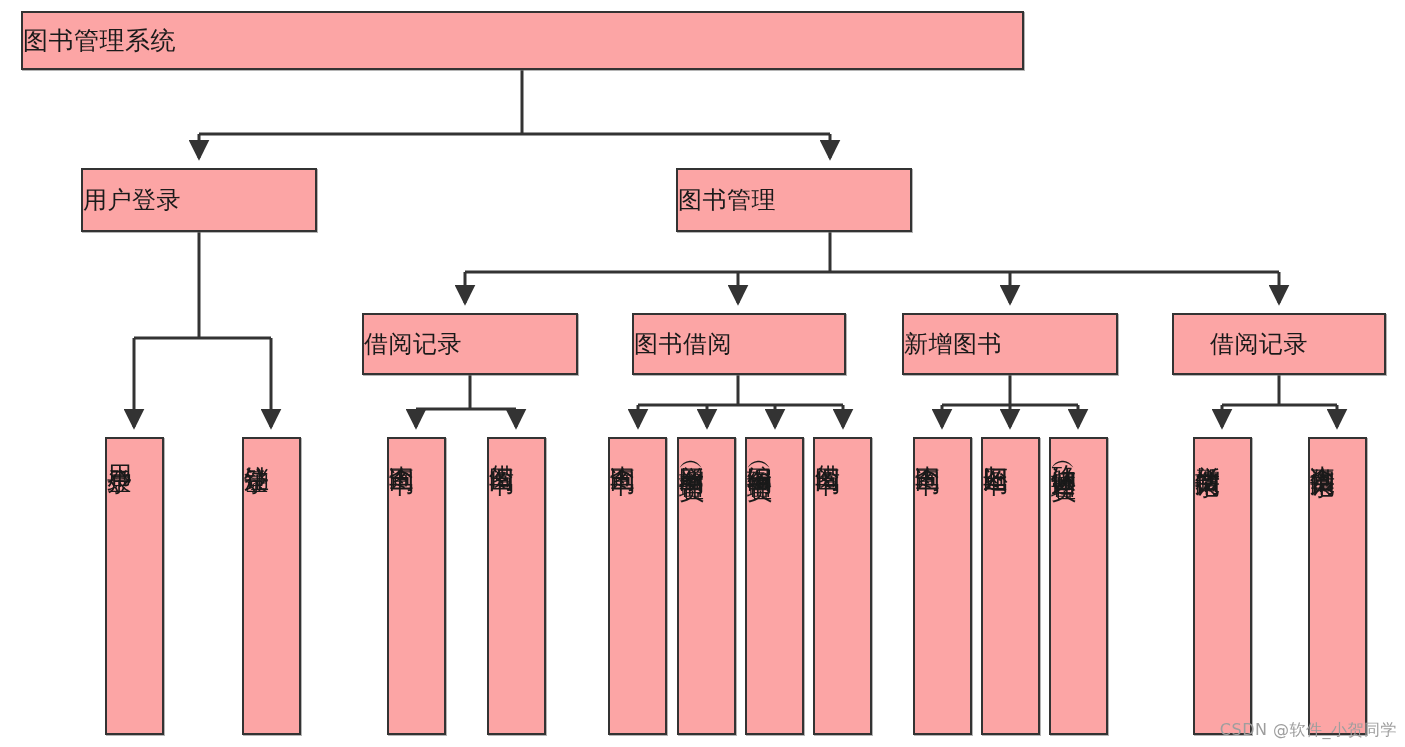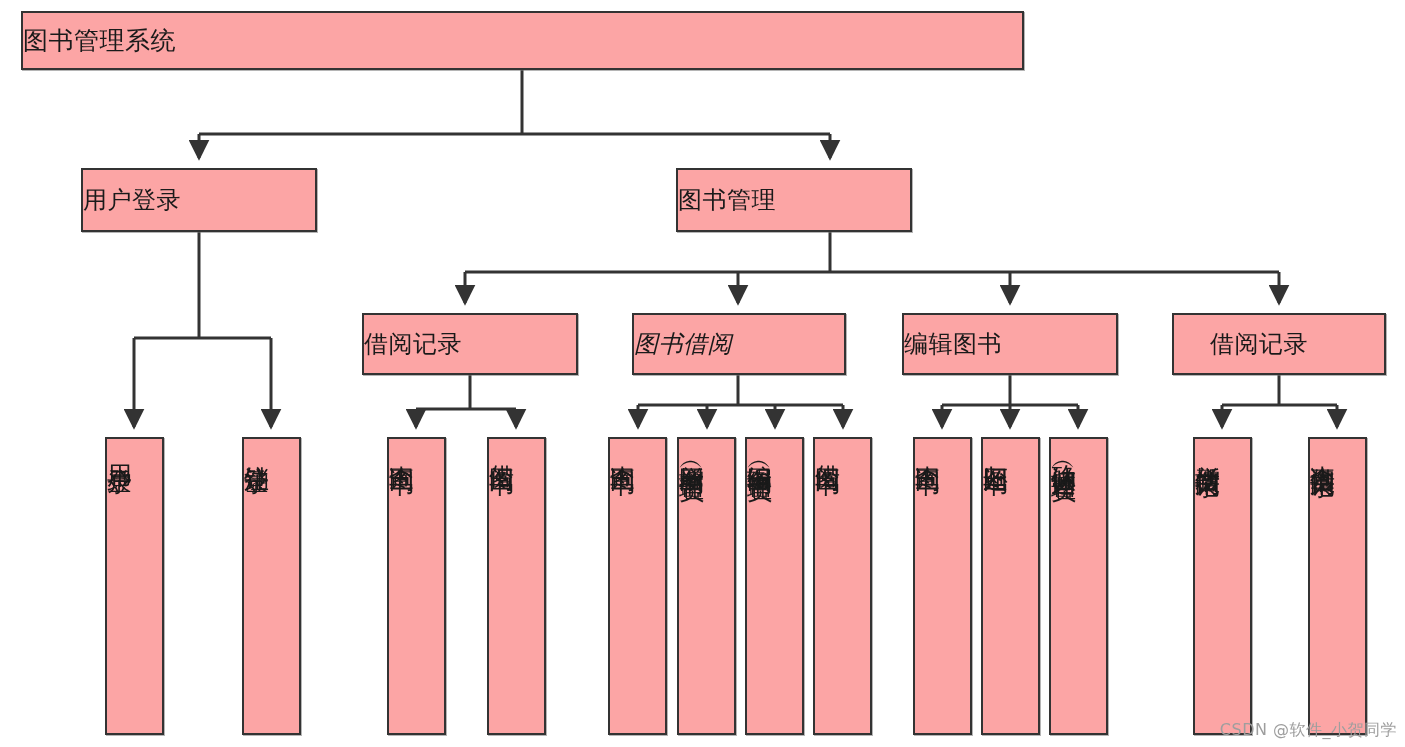--- a/index.html
+++ b/index.html
@@ -112,25 +112,25 @@
   <div class="node h" style="left:81px;top:168px;width:236px;height:64px;">
     <span class="lbl">用户登录</span>
   </div>
   <div class="node h" style="left:676px;top:168px;width:236px;height:64px;">
     <span class="lbl">图书管理</span>
   </div>
 
   <div class="node h" style="left:362px;top:313px;width:216px;height:62px;">
     <span class="lbl">借阅记录</span>
   </div>
-  <div class="node h" style="left:632px;top:313px;width:214px;height:62px;font-style:italic;">
+  <div class="node h" style="left:632px;top:313px;width:214px;height:62px;">
     <span class="lbl">图书借阅</span>
   </div>
   <div class="node h" style="left:902px;top:313px;width:216px;height:62px;">
-    <span class="lbl">编辑图书</span>
+    <span class="lbl">新增图书</span>
   </div>
   <div class="node h" style="left:1172px;top:313px;width:214px;height:62px;padding-left:36px;">
     <span class="lbl">借阅记录</span>
   </div>
 
   <div class="node v" style="left:105px;top:437px;width:59px;height:298px;">
     <span class="lbl">用户登录</span>
   </div>
   <div class="node v" style="left:242px;top:437px;width:59px;height:298px;">
     <span class="lbl">注销登录</span>

